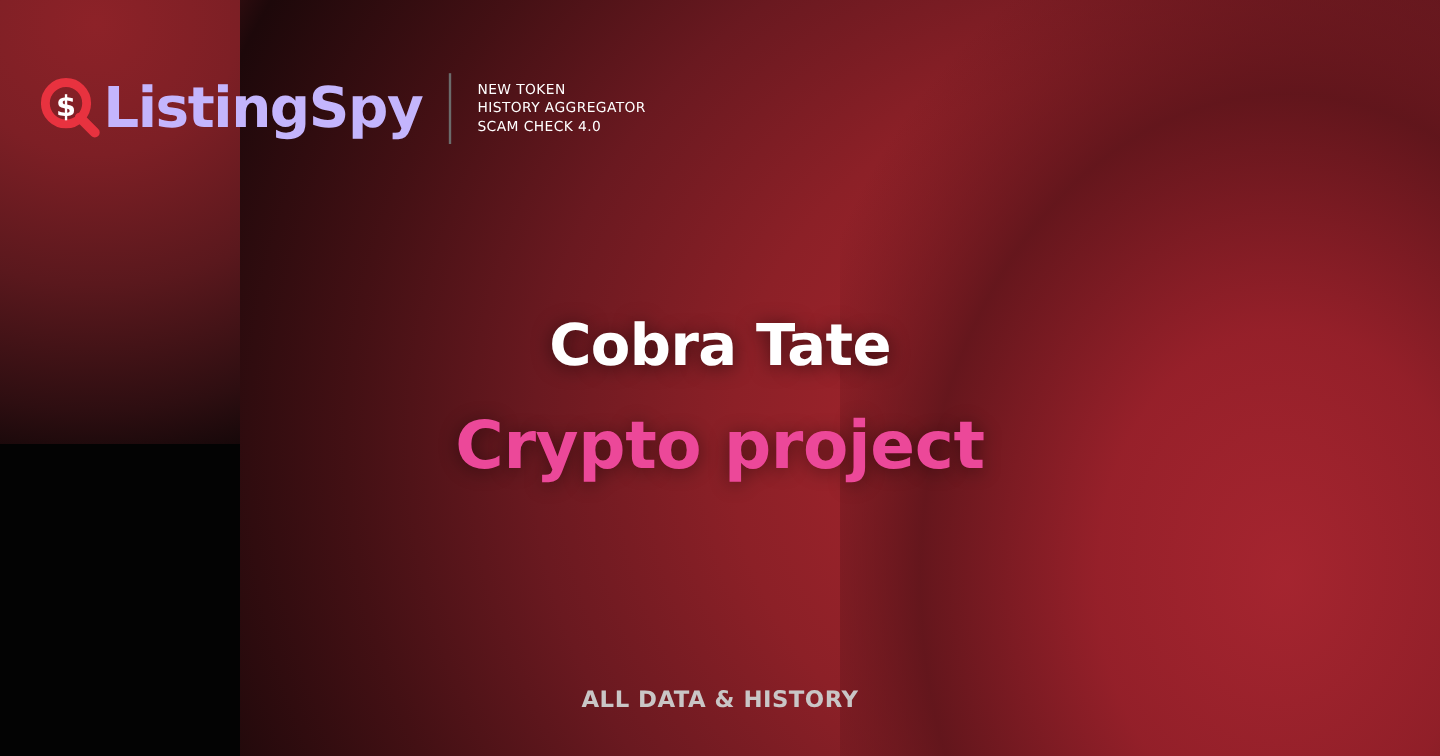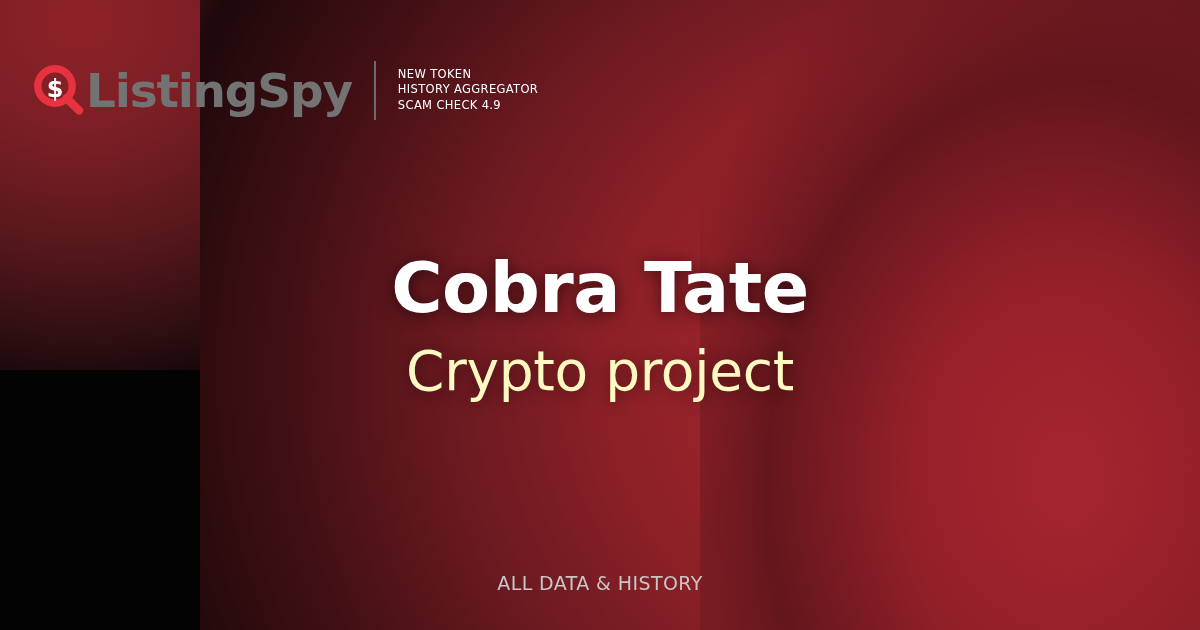--- a/index.html
+++ b/index.html
@@ -79,21 +79,21 @@
     height: 52px;
     flex: 0 0 52px;
     display: block;
     margin-right: 2px;
     margin-top: 2px;
   }
   .logo-word {
     font-size: 47px;
     font-weight: 700;
     letter-spacing: -1.2px;
-    color: #737373;
+    color: #c4b5fd;
     line-height: 1;
     margin-left: -2px;
     white-space: nowrap;
   }
   .logo-divider {
     width: 2px;
     height: 59px;
     background: #6b6b6b;
     margin: 0 22px 0 22px;
     flex: 0 0 2px;
@@ -111,51 +111,51 @@
   .hero {
     position: absolute;
     left: 0;
     right: 0;
     top: 246px;
     text-align: center;
     z-index: 5;
   }
   .hero-title {
     color: #ffffff;
-    font-size: 70px;
+    font-size: 48px;
     font-weight: 700;
     letter-spacing: -0.5px;
     line-height: 84px;
     margin: 0;
     text-shadow: 0 2px 16px rgba(0,0,0,.55);
   }
   .hero-subtitle {
-    color: #fef9c3;
+    color: #ec4899;
     font-size: 55px;
-    font-weight: 400;
+    font-weight: 700;
     letter-spacing: -0.3px;
     line-height: 66px;
     margin: 0;
     margin-top: 8px;
     text-shadow: 0 2px 16px rgba(0,0,0,.45);
   }
 
   
   .footer {
     position: absolute;
     left: 0;
     right: 0;
     top: 572px;
     text-align: center;
     z-index: 5;
   }
   .footer-text {
     color: #c9c6c6;
     font-size: 19px;
-    font-weight: 400;
+    font-weight: 700;
     letter-spacing: .4px;
     margin: 0;
   }
 </style>
 </head>
 <body>
 
 <div class="canvas">
 
   <div class="glow glow-topleft"></div>
@@ -171,21 +171,21 @@
         <text x="21" y="31.5" text-anchor="middle" font-family="DejaVu Sans, Liberation Sans, sans-serif" font-size="24" font-weight="700" fill="#ffffff">$</text>
       </svg>
       <span class="logo-word">ListingSpy</span>
     </div>
 
     <div class="logo-divider"></div>
 
     <div class="tagline">
       <div>NEW TOKEN</div>
       <div>HISTORY AGGREGATOR</div>
-      <div>SCAM CHECK 4.9</div>
+      <div>SCAM CHECK 4.0</div>
     </div>
 
   </div>
 
   <div class="hero">
     <h1 class="hero-title">Cobra Tate</h1>
     <h2 class="hero-subtitle">Crypto project</h2>
   </div>
 
   <div class="footer">

